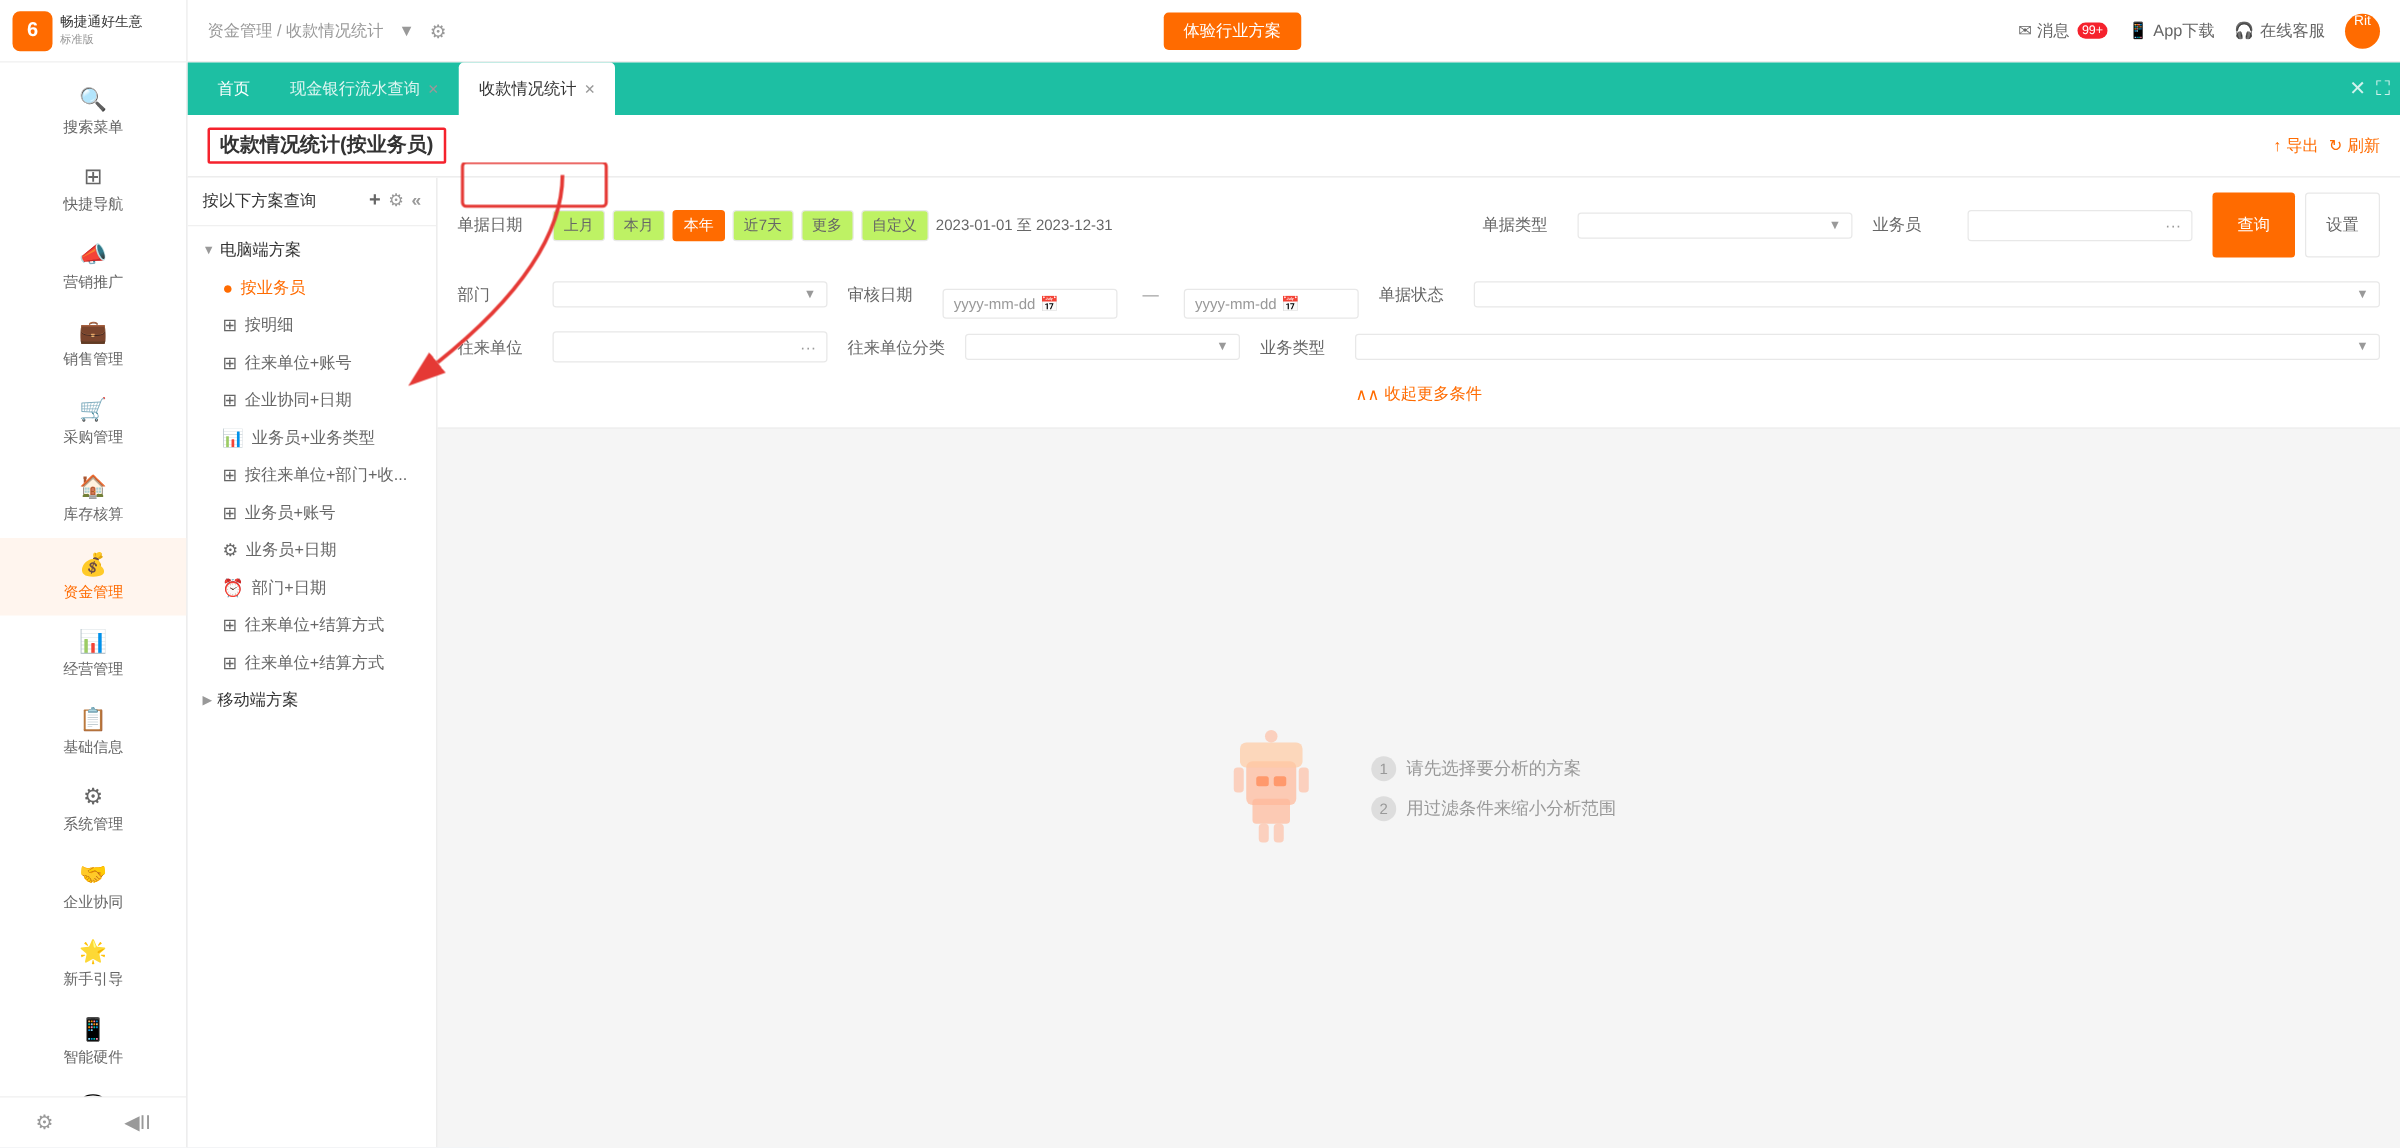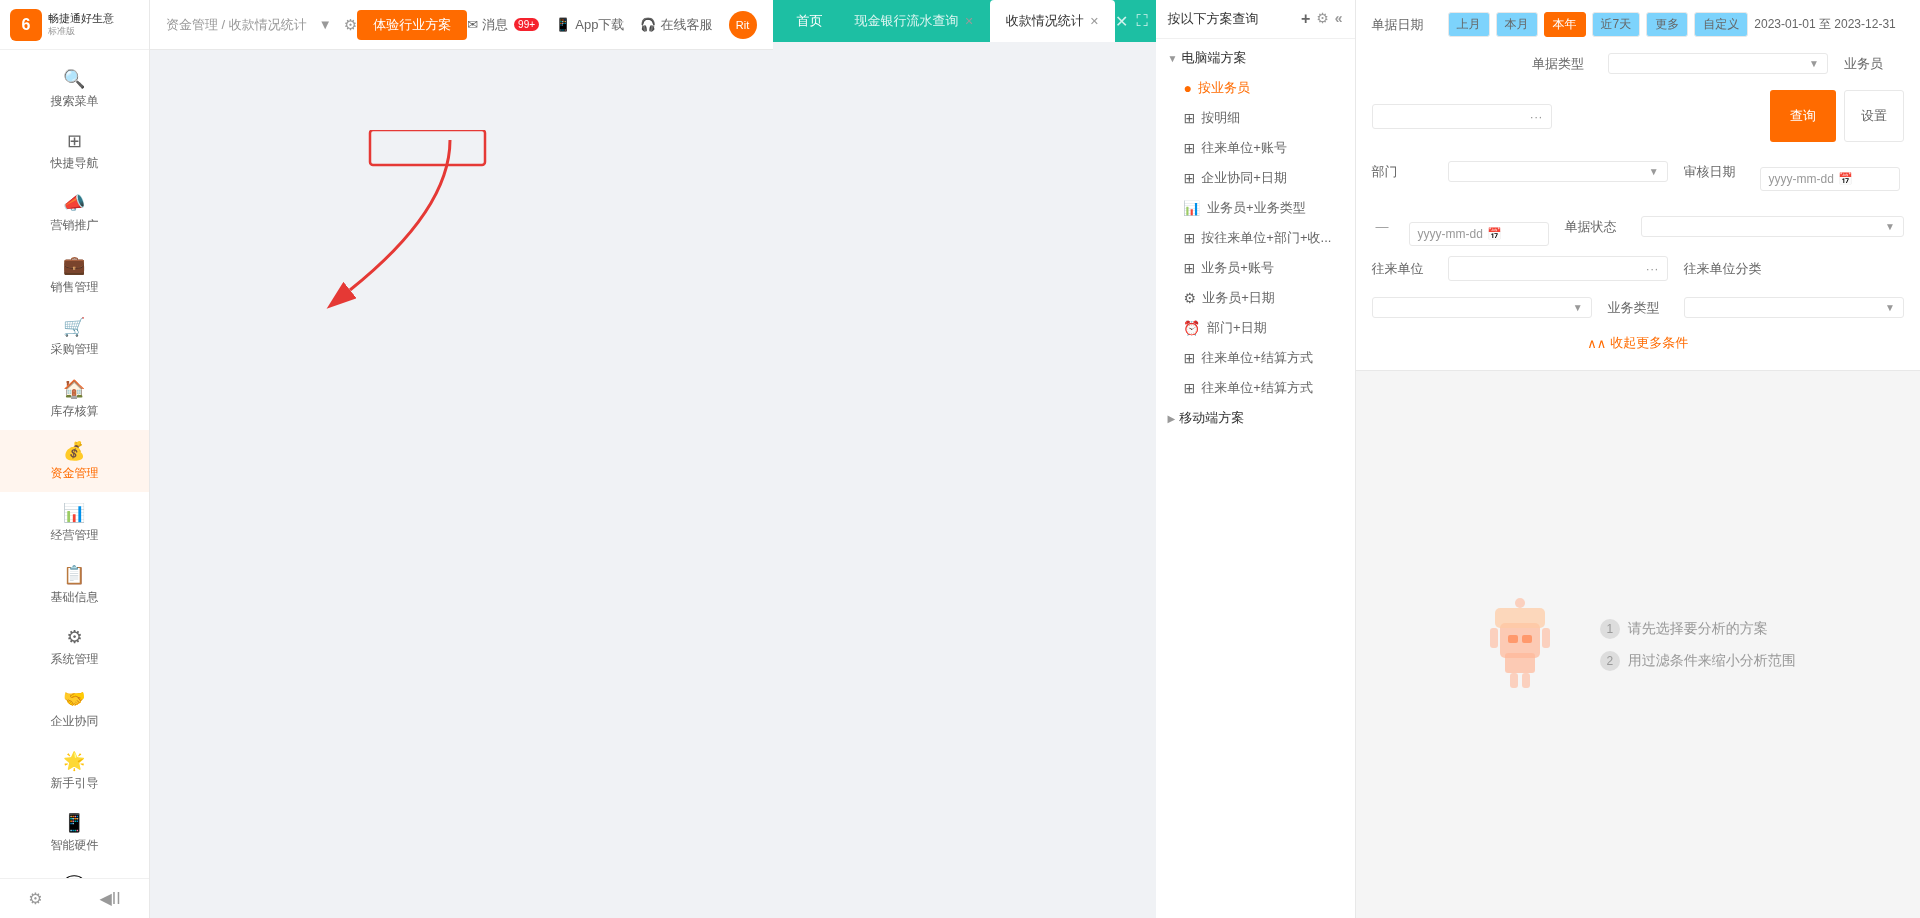--- a/index.html
+++ b/index.html
@@ -13,32 +13,32 @@
     .logo-badge { font-size: 9px; color: #999; }
     .sidebar-menu { flex: 1; overflow-y: auto; padding: 8px 0; }
     .sidebar-item { display: flex; flex-direction: column; align-items: center; padding: 10px 0; cursor: pointer; color: #666; transition: color 0.2s; }
     .sidebar-item.active { color: #ff6b00; background: #fff5ee; }
     .sidebar-item .si-icon { font-size: 18px; margin-bottom: 3px; }
     .sidebar-item .si-label { font-size: 12px; }
     .sidebar-footer { padding: 10px 0; border-top: 1px solid #f0f0f0; display: flex; justify-content: space-around; align-items: center; }
     .sidebar-footer span { color: #999; font-size: 16px; cursor: pointer; }
 
     
-    .main { flex: 1; display: flex; flex-direction: row; overflow: hidden; }
+    .main { flex: 1; display: flex; flex-direction: column; overflow: hidden; }
 
     
     .top-header { height: 50px; background: #fff; display: flex; align-items: center; padding: 0 16px; border-bottom: 1px solid #e8e8e8; justify-content: space-between; }
     .header-left { display: flex; align-items: center; gap: 12px; }
     .breadcrumb-text { color: #999; font-size: 13px; }
     .header-center { display: flex; gap: 8px; }
     .header-btn-orange { background: #ff6b00; color: white; border: none; padding: 6px 16px; border-radius: 4px; cursor: pointer; font-size: 13px; }
     .header-right { display: flex; align-items: center; gap: 16px; color: #666; font-size: 13px; }
     .header-right .badge { background: #f5222d; color: white; font-size: 10px; padding: 1px 4px; border-radius: 8px; margin-left: 2px; }
     .header-right-item { display: flex; align-items: center; gap: 4px; cursor: pointer; }
-    .user-avatar { width: 28px; height: 28px; background: #ff6b00; border-radius: 50%; display: flex; align-items: center; justify-content: center; color: white; font-size: 11px; }
+    .user-avatar { width: 28px; height: 28px; background: #ff6b00; border-radius: 50%; display: flex; align-items: flex-start; justify-content: center; color: white; font-size: 11px; }
 
     
     .tab-bar { height: 42px; background: #1dbfa3; display: flex; align-items: center; padding: 0 8px; gap: 0; }
     .tab-item { height: 42px; display: flex; align-items: center; padding: 0 16px; cursor: pointer; color: rgba(255,255,255,0.85); font-size: 13px; position: relative; gap: 6px; }
     .tab-item.home { color: white; }
     .tab-item.active { background: #fff; color: #333; border-radius: 4px 4px 0 0; }
     .tab-item .tab-close { font-size: 11px; color: #999; cursor: pointer; }
 
     
     .page-header { background: #fff; padding: 10px 16px; border-bottom: 1px solid #e8e8e8; display: flex; align-items: center; justify-content: space-between; }
@@ -63,21 +63,21 @@
     .tree-item.active { color: #ff6b00; }
     .tree-item .ti-icon { font-size: 14px; }
 
     
     .right-panel { flex: 1; display: flex; flex-direction: column; overflow: hidden; }
     .filter-area { background: #fff; padding: 12px 16px; border-bottom: 1px solid #e8e8e8; }
     .filter-row { display: flex; align-items: center; gap: 16px; margin-bottom: 10px; flex-wrap: wrap; }
     .filter-row:last-child { margin-bottom: 0; }
     .filter-label { color: #666; font-size: 13px; white-space: nowrap; min-width: 60px; }
     .date-filter { display: flex; align-items: center; gap: 6px; }
-    .date-btn { padding: 3px 8px; border: 1px solid #e8e8e8; border-radius: 3px; cursor: pointer; font-size: 12px; color: #666; background: #7dd3fc; }
+    .date-btn { padding: 3px 8px; border: 1px solid #e8e8e8; border-radius: 3px; cursor: pointer; font-size: 12px; color: #666; background: #bef264; }
     .date-btn.active { background: #ff6b00; color: white; border-color: #ff6b00; }
     .date-range { color: #666; font-size: 12px; }
     .filter-select { display: flex; align-items: center; border: 1px solid #e8e8e8; border-radius: 3px; padding: 4px 8px; min-width: 180px; background: #fff; cursor: pointer; justify-content: space-between; color: #333; font-size: 13px; }
     .filter-select .arrow { color: #999; font-size: 10px; }
     .filter-select-wide { min-width: 220px; }
     .filter-date-input { display: flex; align-items: center; border: 1px solid #e8e8e8; border-radius: 3px; padding: 4px 8px; background: #fff; color: #999; font-size: 12px; gap: 4px; min-width: 140px; margin-top: 15px; }
     .filter-date-dash { color: #999; margin: 0 4px; }
     .filter-row-right { margin-left: auto; display: flex; gap: 8px; }
     .query-btn { background: #ff6b00; color: white; border: none; padding: 6px 20px; border-radius: 3px; cursor: pointer; font-size: 13px; }
     .setting-btn { background: #fff; color: #666; border: 1px solid #e8e8e8; padding: 16px 16px; border-radius: 3px; cursor: pointer; font-size: 13px; }
@@ -211,20 +211,33 @@
     <div class="tab-item active">
       <span>收款情况统计</span>
       <span class="tab-close">✕</span>
     </div>
     <div style="margin-left:auto;display:flex;gap:8px;align-items:center;">
       <span style="color:rgba(255,255,255,0.8);font-size:16px;cursor:pointer;">✕</span>
       <span style="color:rgba(255,255,255,0.8);font-size:16px;cursor:pointer;">⛶</span>
     </div>
   </div>
 
+  <div class="page-header">
+    <div class="page-title">收款情况统计(按业务员)</div>
+    <div class="page-actions">
+      <button class="action-btn">
+        <span>↑</span>
+        <span>导出</span>
+      </button>
+      <button class="action-btn">
+        <span>↻</span>
+        <span>刷新</span>
+      </button>
+    </div>
+  </div>
 
   <div class="content">
 
     <div class="left-panel">
       <div class="panel-header">
         <span class="panel-header-label">按以下方案查询</span>
         <div class="panel-header-icons">
           <span style="color:#666;font-size:16px;font-weight:bold;cursor:pointer;">+</span>
           <span style="cursor:pointer;">⚙</span>
           <span style="cursor:pointer;font-weight:bold;">«</span>

